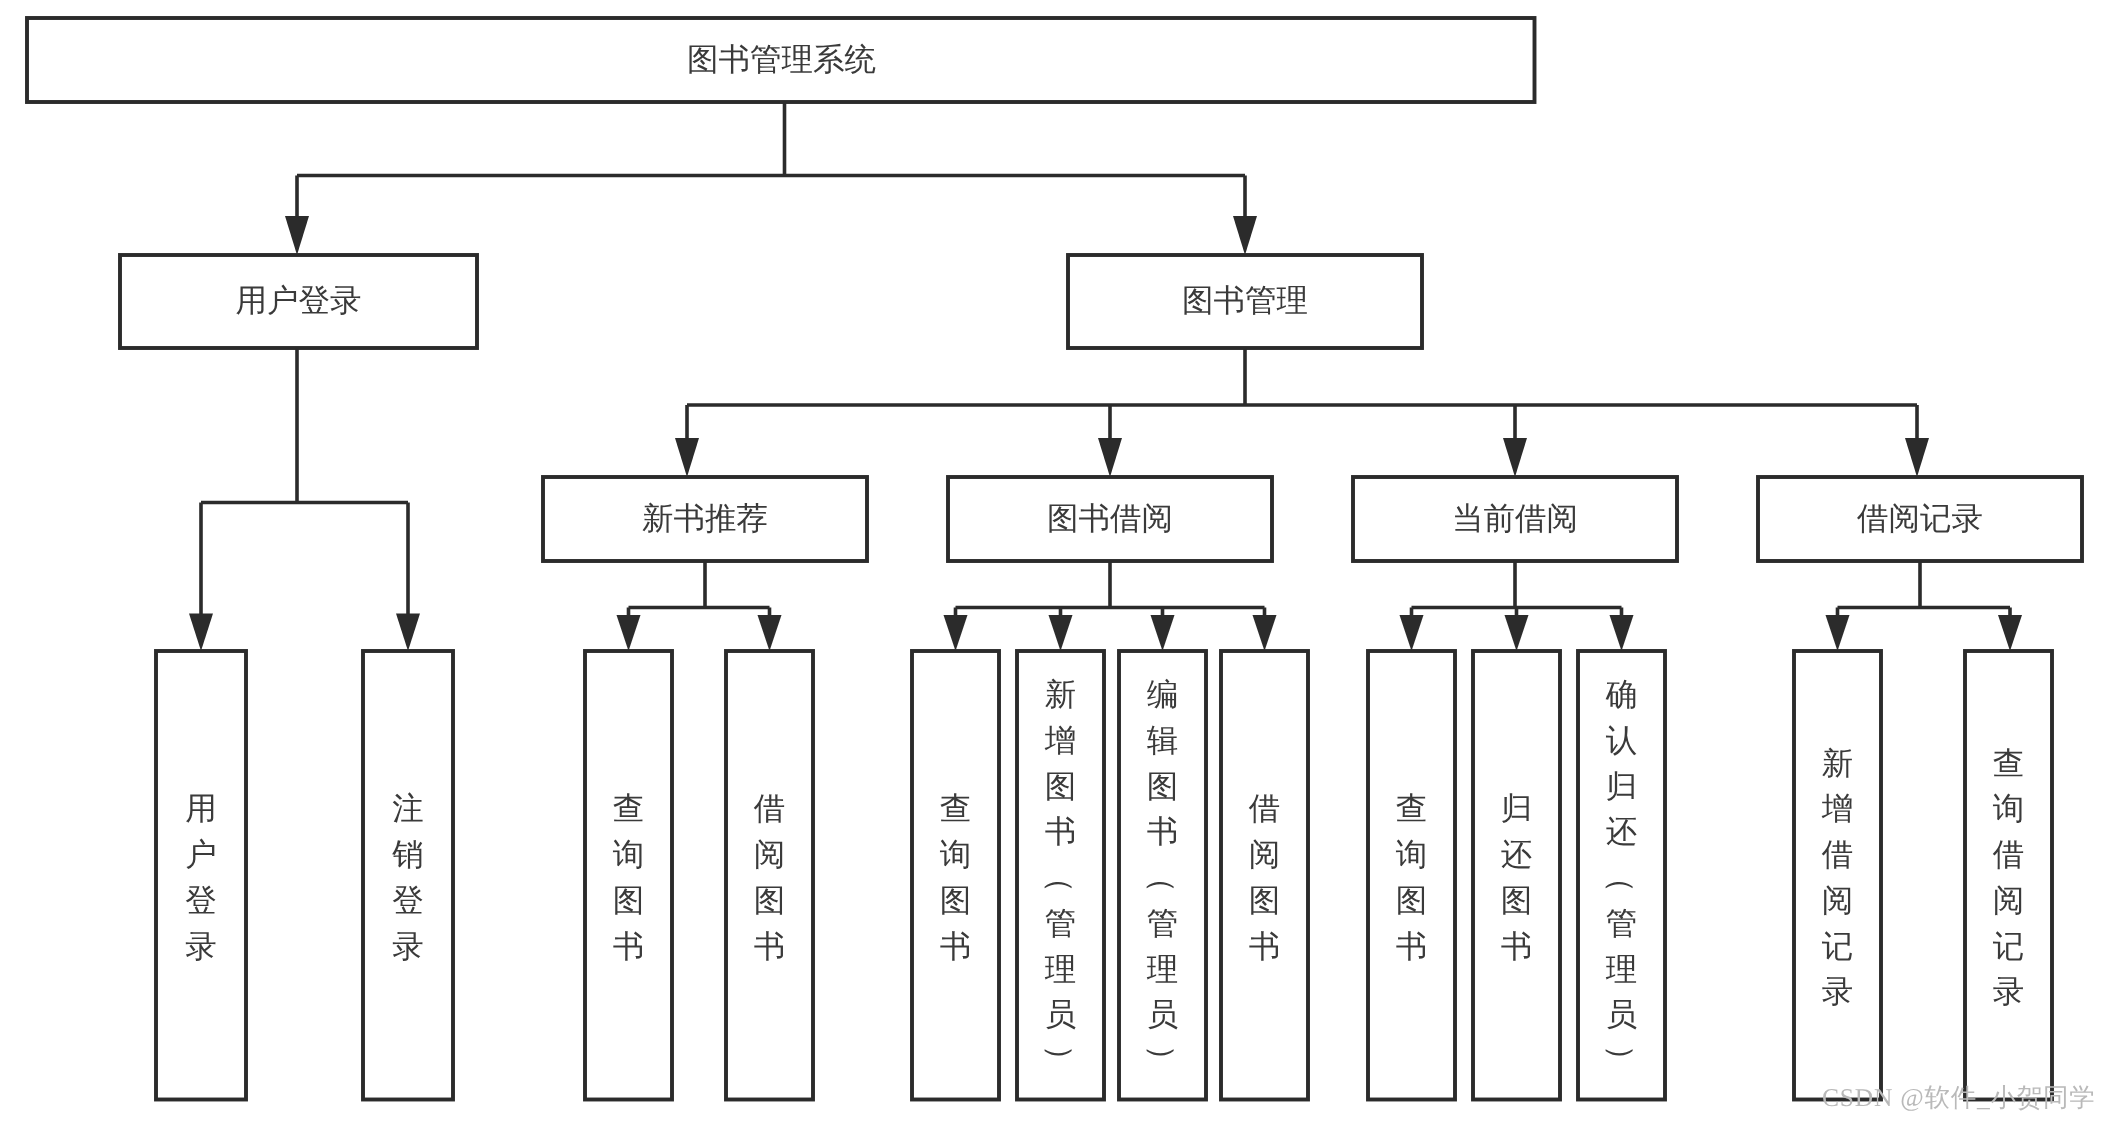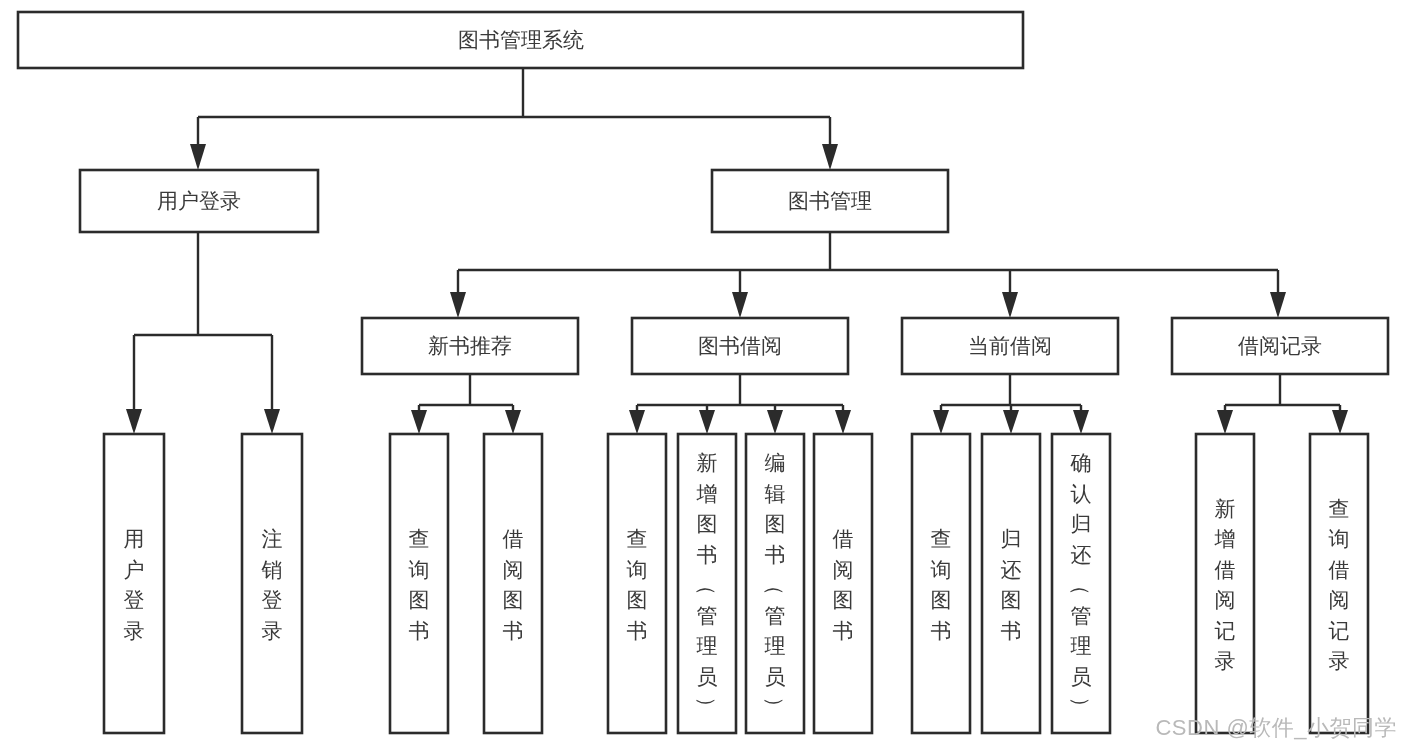--- a/index.html
+++ b/index.html
@@ -51,22 +51,22 @@
   .node-label-v {
     font-family: "Liberation Sans", "DejaVu Sans", sans-serif;
     font-size: 21px;
     fill: #3a3a3a;
     text-anchor: middle;
   }
   .watermark {
     position: absolute;
     right: 8px;
     bottom: 4px;
-    font-family: Liberation Sans, sans-serif;
-    font-size: 22px;
+    font-family: Liberation Serif, serif;
+    font-size: 17px;
     color: #b9b9b9;
     letter-spacing: 0.5px;
     white-space: nowrap;
     user-select: none;
   }
 </style>
 </head>
 <body>
 
 <div id="diagram-root">

